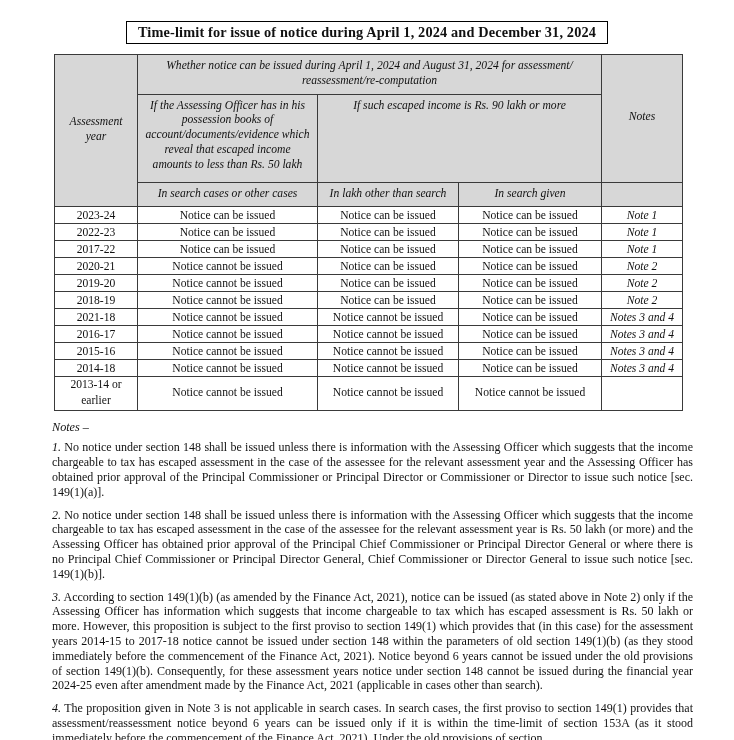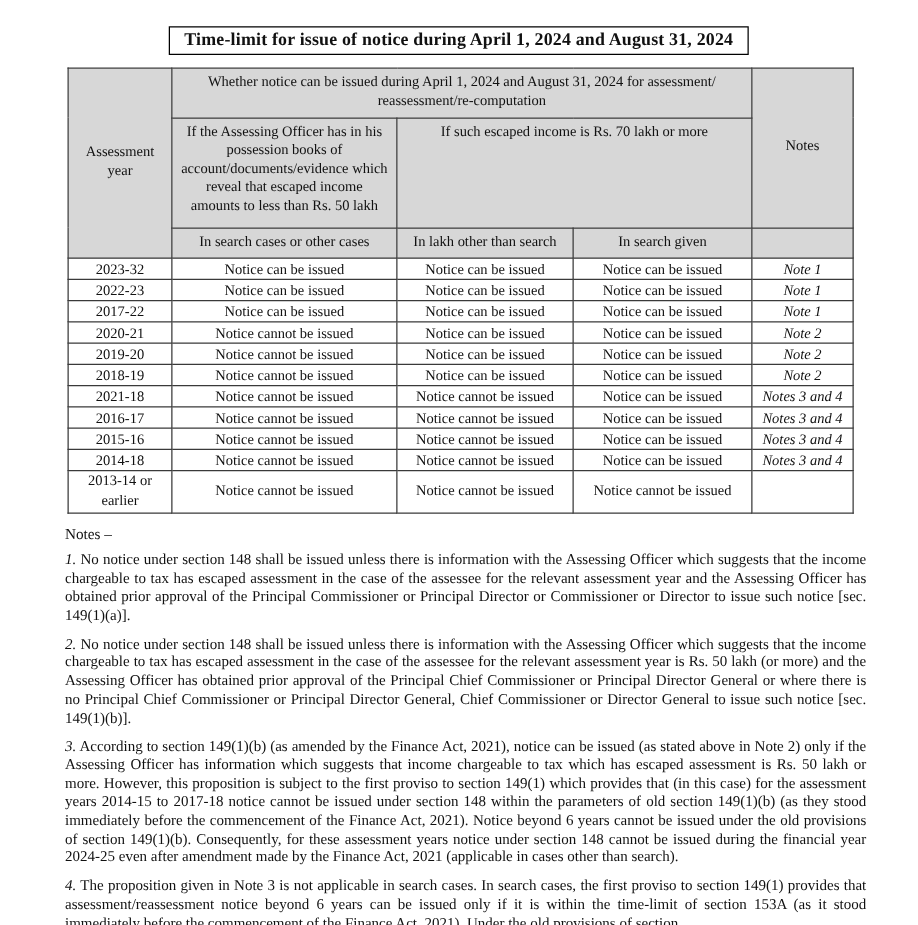--- a/index.html
+++ b/index.html
@@ -46,20 +46,21 @@
     font-size: 11.6px;
   }
   .tbl td, .tbl th {
     border: 1px solid #3a3a3a;
     padding: 0;
     vertical-align: middle;
     font-weight: normal;
   }
   .hdr {
     background: #d7d7d7;
+    font-style: italic;
     text-align: center;
     line-height: 1.28;
     padding: 3px 4px 4px 4px;
   }
   .hdr.v-top { vertical-align: top; }
   .hdr.pad-lg { padding: 4px 6px 5px 6px; }
 
   .col-ay   { width: 83px; }
   .col-c1   { width: 180px; }
   .col-c2   { width: 141px; }
@@ -83,20 +84,21 @@
   }
 
   
   .notes-block {
     position: absolute;
     left: 52px;
     top: 420px;
     width: 641px;
   }
   .notes-label {
+    font-style: italic;
     font-size: 12.2px;
     line-height: 1.25;
     margin-bottom: 5px;
   }
   .note-p {
     font-size: 12px;
     line-height: 1.235;
     text-align: justify;
     text-justify: inter-word;
     margin: 0 0 8px 0;
@@ -104,51 +106,51 @@
     hyphens: none;
   }
   .note-p .lead {
     font-style: italic;
   }
 </style>
 </head>
 <body>
 
 <div class="title-wrap">
-  <div class="title-box">Time-limit for issue of notice during April 1, 2024 and August 31, 2024</div>
+  <div class="title-box">Time-limit for issue of notice during April 1, 2024 and December 31, 2024</div>
 </div>
 
 <table class="tbl">
   <colgroup>
     <col class="col-ay">
     <col class="col-c1">
     <col class="col-c2">
     <col class="col-c3">
     <col class="col-notes">
   </colgroup>
   <thead>
     <tr>
       <td class="hdr pad-lg" rowspan="3">Assessment year</td>
       <td class="hdr pad-lg" colspan="3">Whether notice can be issued during April 1, 2024 and August 31, 2024 for assessment/ reassessment/re-computation</td>
       <td class="hdr pad-lg" rowspan="2">Notes</td>
     </tr>
     <tr>
       <td class="hdr v-top pad-lg" style="height:78px">If the Assessing Officer has in his possession books of account/documents/evidence which reveal that escaped income amounts to less than Rs. 50 lakh</td>
-      <td class="hdr v-top pad-lg" colspan="2">If such escaped income is Rs. 70 lakh or more</td>
+      <td class="hdr v-top pad-lg" colspan="2">If such escaped income is Rs. 90 lakh or more</td>
     </tr>
     <tr>
       <td class="hdr pad-lg">In search cases or other cases</td>
       <td class="hdr pad-lg">In lakh other than search</td>
       <td class="hdr pad-lg">In search given</td>
       <td class="hdr pad-lg"></td>
     </tr>
   </thead>
   <tbody>
     <tr>
-      <td class="cell">2023-32</td>
+      <td class="cell">2023-24</td>
       <td class="cell">Notice can be issued</td>
       <td class="cell">Notice can be issued</td>
       <td class="cell">Notice can be issued</td>
       <td class="cell note-it">Note 1</td>
     </tr>
     <tr>
       <td class="cell">2022-23</td>
       <td class="cell">Notice can be issued</td>
       <td class="cell">Notice can be issued</td>
       <td class="cell">Notice can be issued</td>

